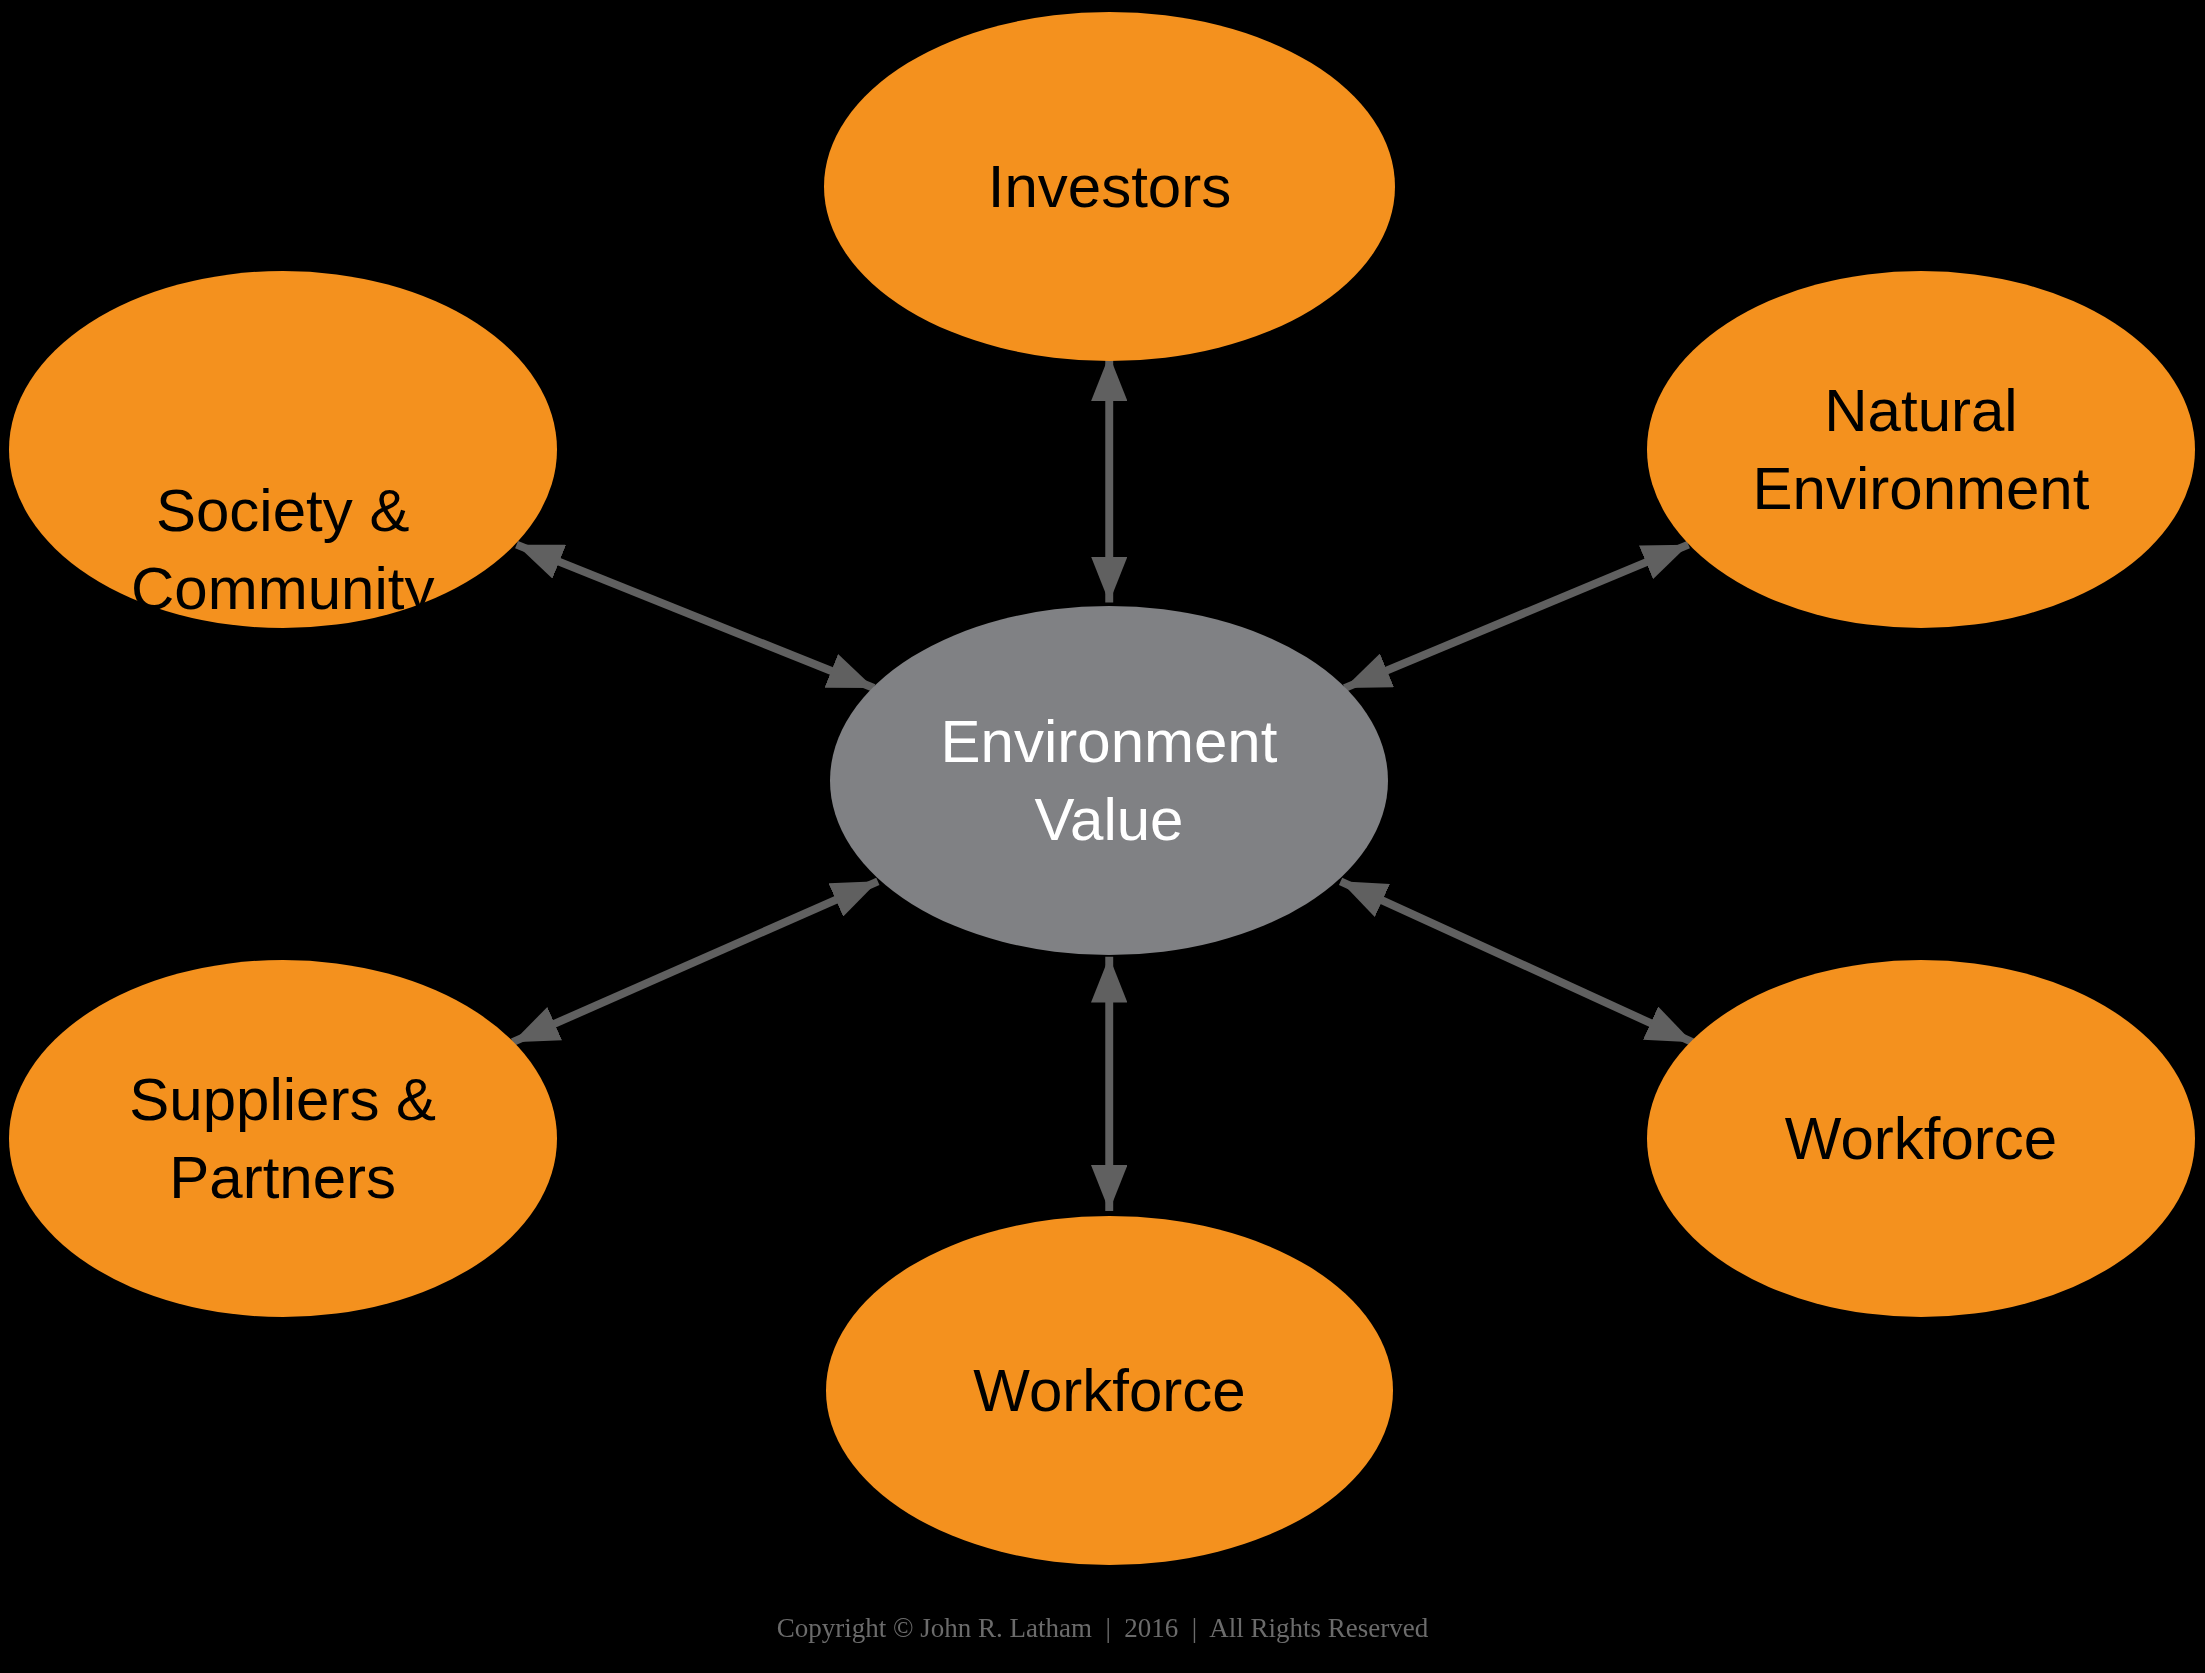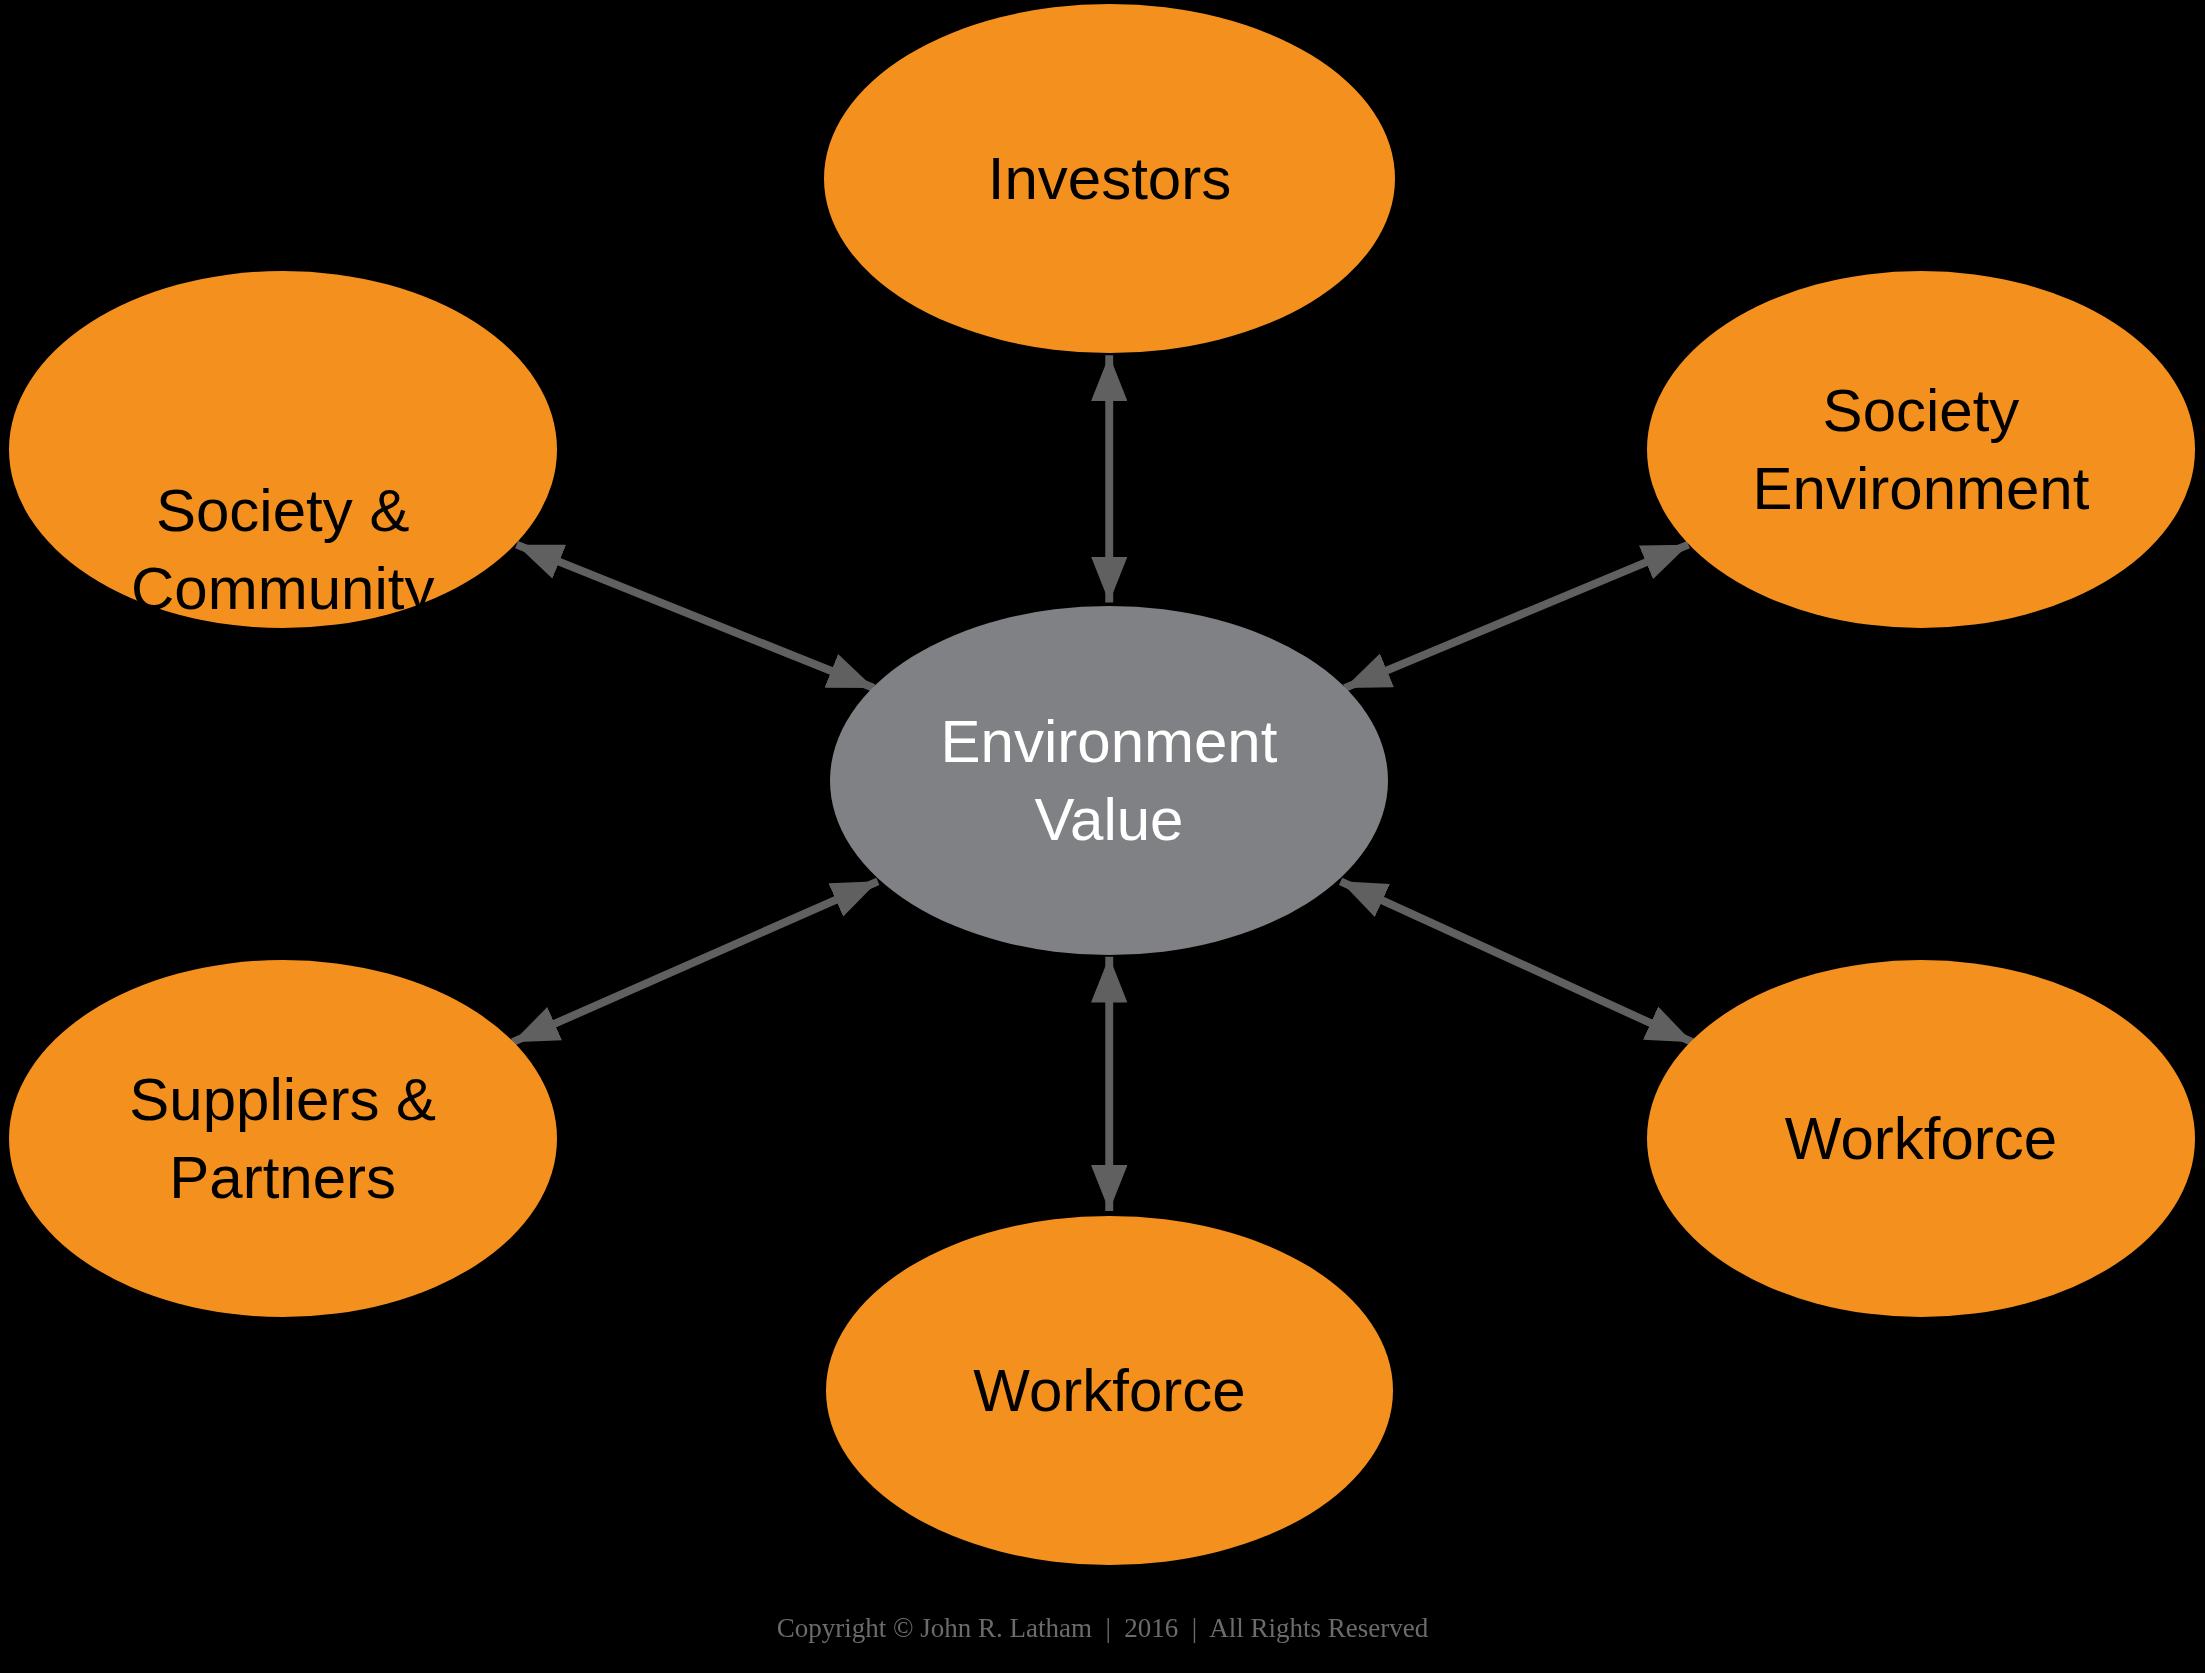--- a/index.html
+++ b/index.html
@@ -40,21 +40,21 @@
   }
   .center-node {
     background: var(--stakeholder-node, #808184);
     color: var(--stakeholder-text, #FFFFFF);
   }
   .node-label {
     white-space: pre-line;
     font-size: 60px;
     line-height: 1.3;
   }
-  #node-investors   { left: 824px; top: 4px;    width: 571px; height: 349px; }
+  #node-investors   { left: 824px; top: 12px;    width: 571px; height: 349px; }
   #node-society     { left: 8.7px;   top: 271px;  width: 548px; height: 357px; align-items: flex-end; }
   #node-environment { left: 1647px; top: 271px;  width: 548px; height: 357px; }
   #node-center      { left: 830px; top: 606px;  width: 558px; height: 349px; }
   #node-suppliers   { left: 8.7px;   top: 960px; width: 548px; height: 357px; }
   #node-customers   { left: 1647px; top: 960px; width: 548px; height: 357px; }
   #node-workforce   { left: 826px; top: 1216px; width: 567px; height: 349px; }
   .copyright {
     position: absolute;
     left: 0;
     right: 0;
@@ -86,21 +86,21 @@
 <div class="node satellite" id="node-investors">
   <span class="node-label">Investors</span>
 </div>
 
 <div class="node satellite" id="node-society">
   <span class="node-label">Society &amp;
 Community</span>
 </div>
 
 <div class="node satellite" id="node-environment">
-  <span class="node-label">Society
+  <span class="node-label">Natural
 Environment</span>
 </div>
 
 <div class="node center-node" id="node-center">
   <span class="node-label">Environment
 Value</span>
 </div>
 
 <div class="node satellite" id="node-suppliers">
   <span class="node-label">Suppliers &amp;

